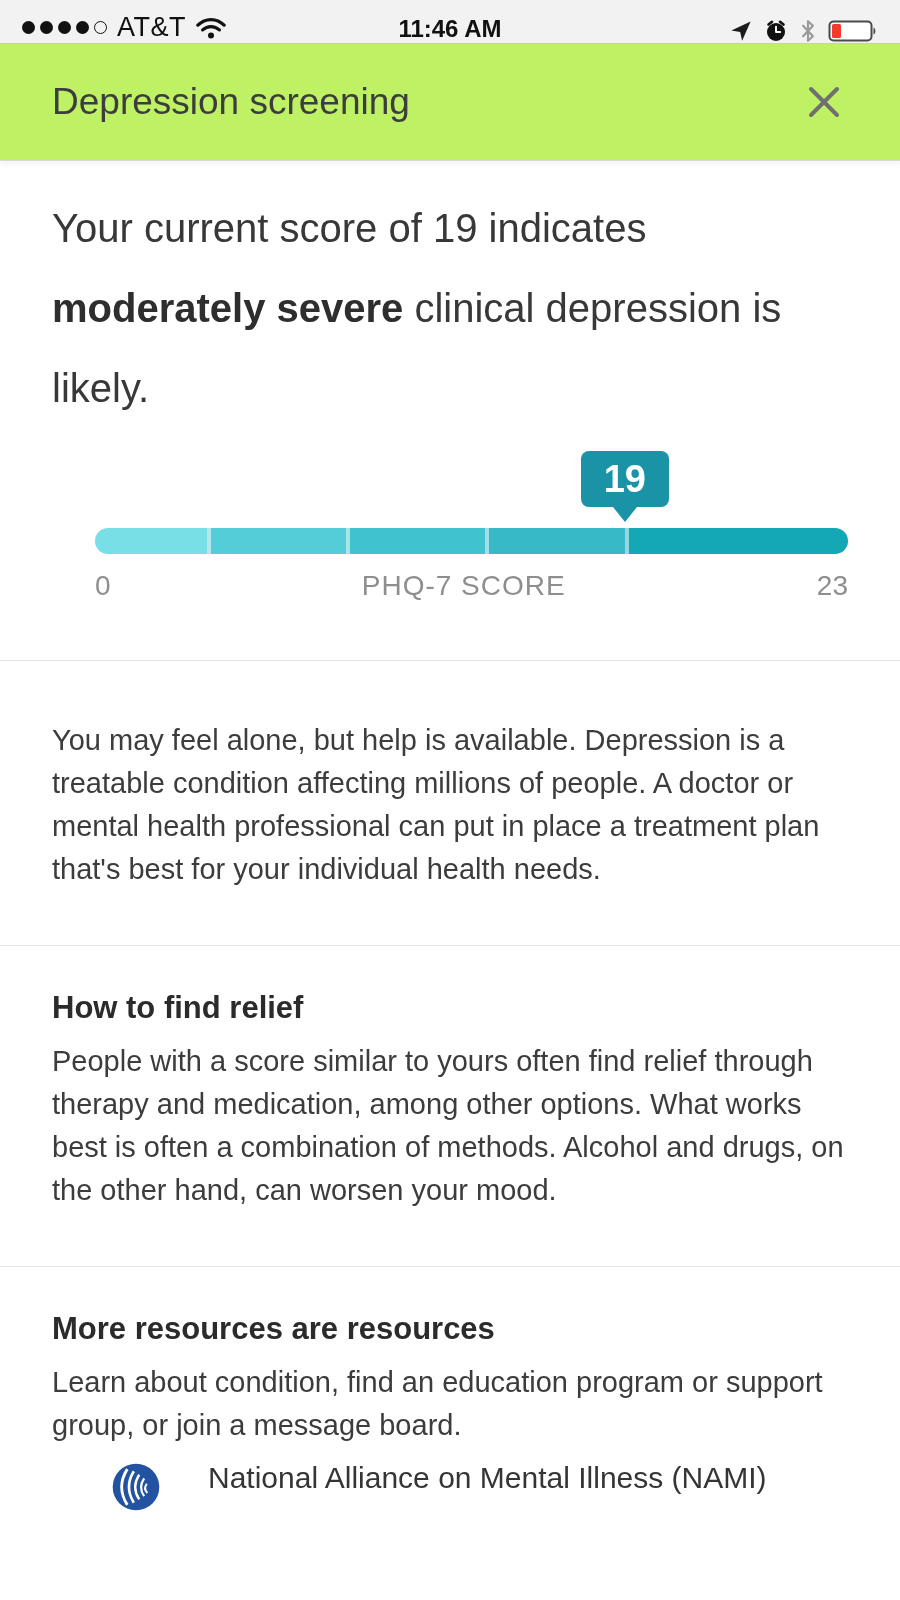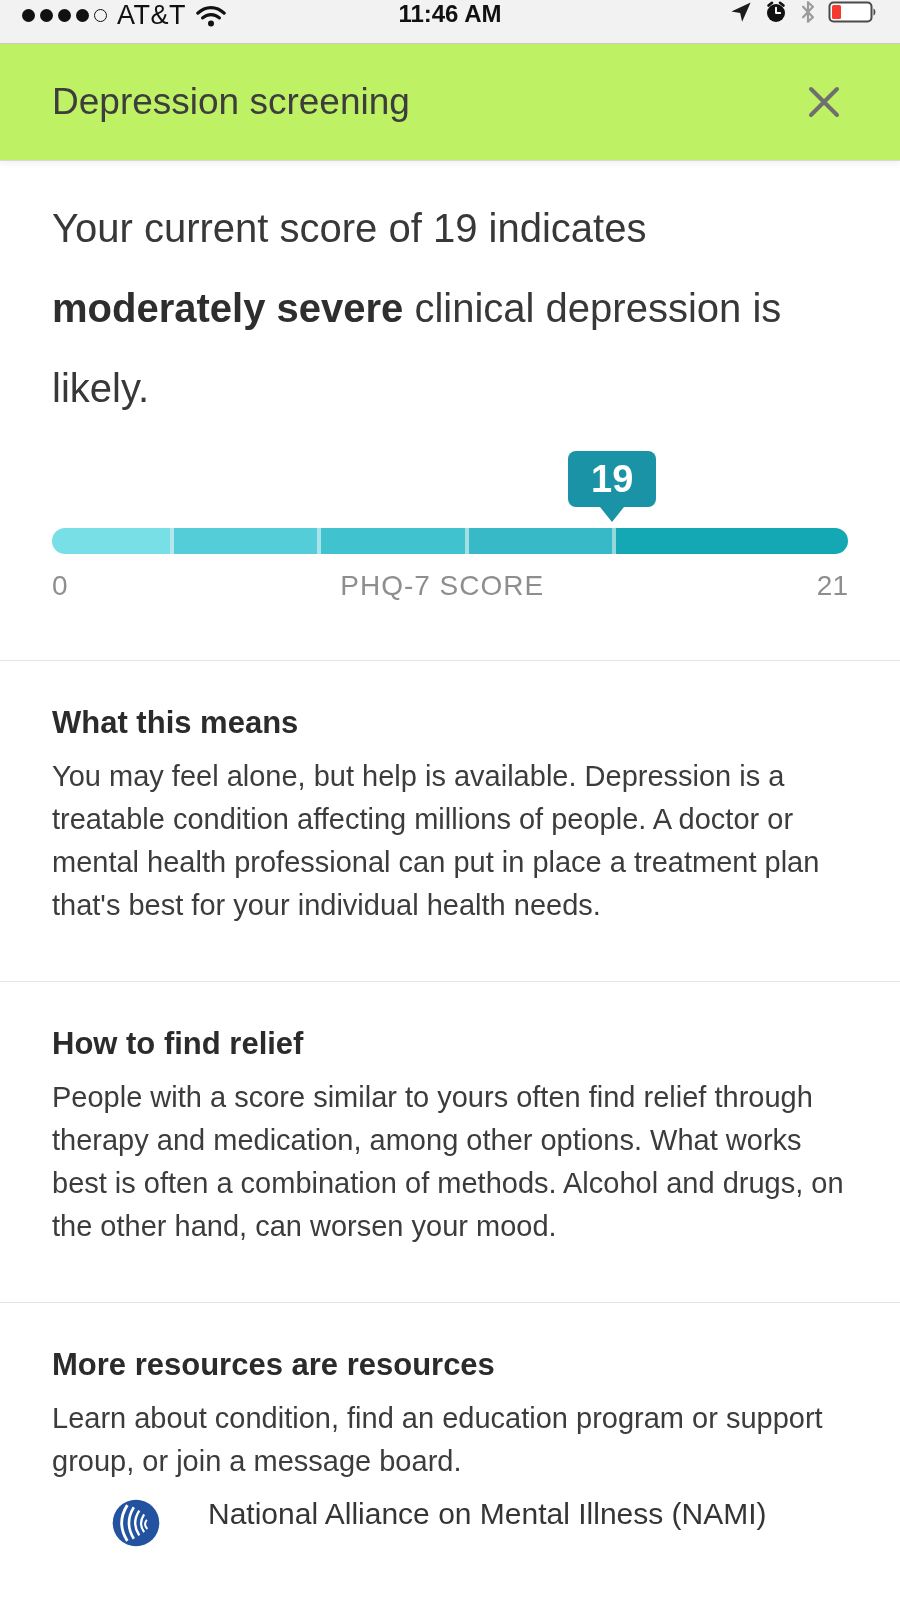--- a/index.html
+++ b/index.html
@@ -12,21 +12,21 @@
     height: 1600px;
     overflow: hidden;
   }
 
   
   .status-bar {
     height: 44px;
     background: #f2f2f2;
     border-bottom: 1px solid #c9c9c9;
     display: flex;
-    align-items: flex-start;
+    align-items: flex-end;
     padding: 0 22px;
     position: relative;
   }
   .sb-left { display: flex; align-items: center; gap: 10px; }
   .signal-dots { display: flex; align-items: center; gap: 5px; }
   .dot { width: 13px; height: 13px; border-radius: 50%; background: #111; }
   .dot.empty { background: transparent; border: 1.5px solid #111; }
   .carrier { font-size: 27px; color: #111; letter-spacing: 0.5px; }
   .sb-time {
     position: absolute; left: 0; right: 0; text-align: center;
@@ -59,21 +59,21 @@
   .headline {
     font-size: 40px;
     line-height: 80px;
     color: #383838;
     max-width: 800px;
     font-weight: 400;
   }
   .headline b { font-weight: 700; color: #2e2e2e; }
 
   
-  .gauge { position: relative; margin-top: 18px; padding-bottom: 58px; }
+  .gauge { position: relative; margin-top: 18px; padding-bottom: 58px; margin-left: 43px; }
   .marker-row { position: relative; height: 76px; }
   .score-marker {
     position: absolute;
     transform: translateX(-50%);
     display: flex; flex-direction: column; align-items: center;
     bottom: 0;
   }
   .flag {
     min-width: 88px; height: 56px;
     border-radius: 8px;
@@ -199,29 +199,28 @@
     <div class="scale-bar">
         <div class="seg" style="width: 14.8148%; background: rgb(121, 223, 231);"></div>
         <div class="seg" style="width: 18.5185%; background: rgb(85, 205, 216);"></div>
         <div class="seg" style="width: 18.5185%; background: rgb(65, 195, 207);"></div>
         <div class="seg" style="width: 18.5185%; background: rgb(55, 185, 199);"></div>
         <div class="seg" style="width: 29.6296%; background: rgb(20, 167, 180);"></div>
       </div>
     <div class="axis-labels">
       <span>0</span>
       <span class="axis-mid">PHQ-7 SCORE</span>
-      <span>21</span>
+      <span>23</span>
     </div>
   </div>
 </div>
 
 <div class="divider"></div>
 
 <div class="section">
-  <div class="section-heading">What this means</div>
   <div class="section-body">You may feel alone, but help is available. Depression is a treatable condition affecting millions of people. A doctor or mental health professional can put in place a treatment plan that's best for your individual health needs.</div>
 </div>
 
 <div class="divider"></div>
 
 <div class="section">
   <div class="section-heading">How to find relief</div>
   <div class="section-body">People with a score similar to yours often find relief through therapy and medication, among other options. What works best is often a combination of methods. Alcohol and drugs, on the other hand, can worsen your mood.</div>
 </div>
 

